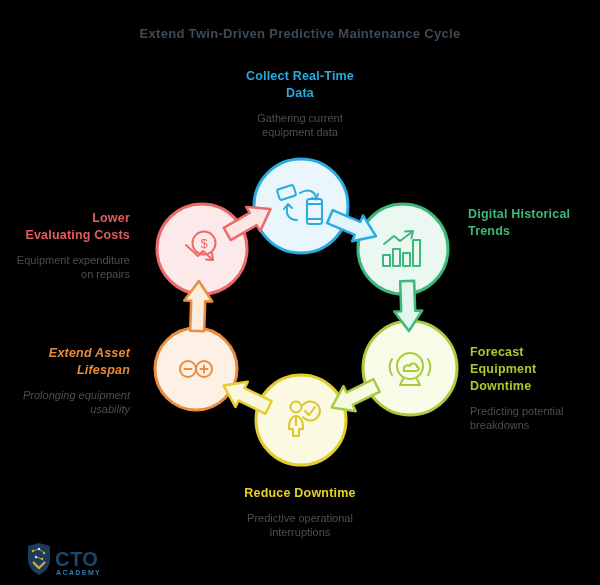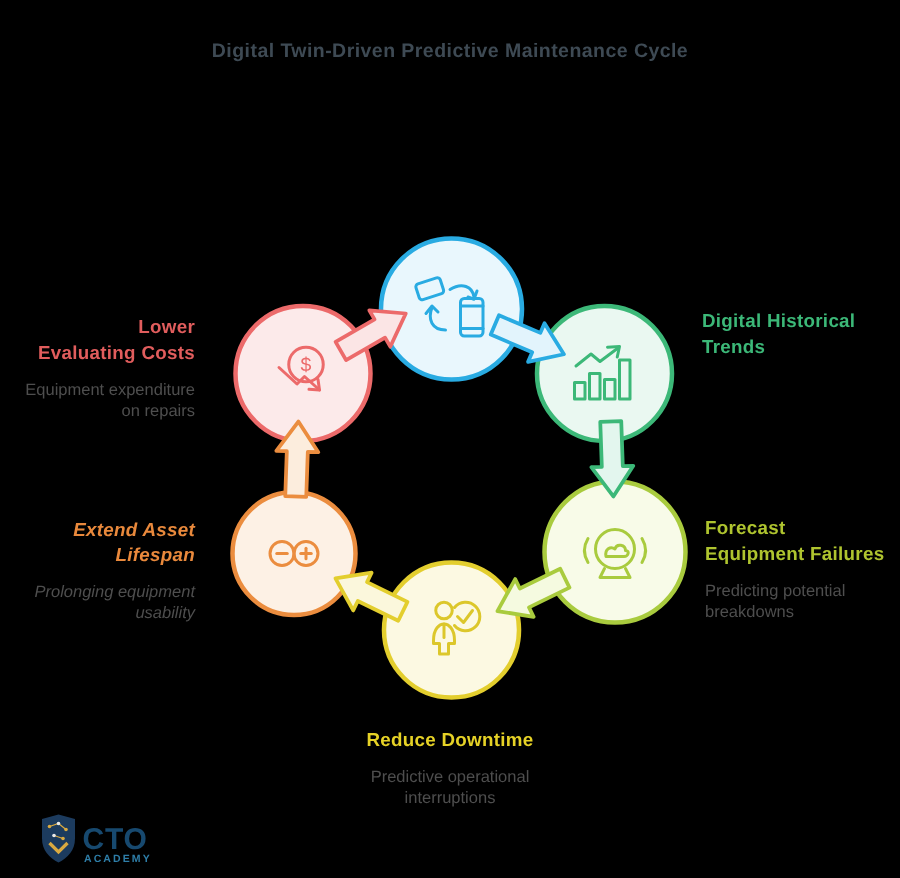--- a/index.html
+++ b/index.html
@@ -23,21 +23,21 @@
   .lbl-forecast{left:470px;top:344px;width:125px;}
   .lbl-reduce{left:220px;top:485px;width:160px;}
   .lbl-extend{left:5px;top:345px;width:125px;font-style:italic;}
   .lbl-lower{left:5px;top:210px;width:125px;}
 </style>
 </head>
 <body>
 
 <div id="app">
 
-  <div class="title">Digital Twin-Driven Predictive Maintenance Cycle</div>
+  <div class="title">Extend Twin-Driven Predictive Maintenance Cycle</div>
 
   <svg width="600" height="585" viewBox="0 0 600 585">
     <defs>
       <polygon id="barrow" points="-24,-7 6,-7 6,-14 26,0 6,14 6,7 -24,7"></polygon>
     </defs>
 
     <circle cx="301" cy="206" r="47" fill="#E9F7FD" stroke="#29ABE2" stroke-width="3"></circle>
     <circle cx="403" cy="249" r="45" fill="#EAF8F1" stroke="#3CB878" stroke-width="3"></circle>
     <circle cx="410" cy="368" r="47" fill="#F8FBE8" stroke="#A9CB3E" stroke-width="3"></circle>
     <circle cx="301" cy="420" r="45" fill="#FCF9E2" stroke="#E3CE2E" stroke-width="3"></circle>
@@ -111,29 +111,35 @@
         <circle cx="16" cy="10" r="1.2" fill="#D9A940"></circle>
         <circle cx="8" cy="14" r="1.2" fill="#E8E8E8"></circle>
         <circle cx="14" cy="16" r="1.2" fill="#D9A940"></circle>
         <path d="M 5,19 L 11,25 L 17,19" stroke="#D9A940" stroke-width="2.2" fill="none"></path>
       </g>
       <text x="27" y="23" font-size="20" font-weight="bold" letter-spacing="0.5" font-family="Liberation Sans, sans-serif" fill="#17496F">CTO</text>
       <text x="28" y="31.5" font-size="7" letter-spacing="1.4" font-weight="bold" font-family="Liberation Sans, sans-serif" fill="#2E7EA8">ACADEMY</text>
     </g>
   </svg>
 
+  <div class="label lbl-collect t-center">
+    <div class="heading c-blue">Collect Real-Time
+Data</div>
+    <div class="desc">Gathering current
+equipment data</div>
+  </div>
 
   <div class="label lbl-analyse t-left">
     <div class="heading c-green">Digital Historical
 Trends</div>
   </div>
 
   <div class="label lbl-forecast t-left">
     <div class="heading c-lime">Forecast
-Equipment Failures</div>
+Equipment Downtime</div>
     <div class="desc">Predicting potential
 breakdowns</div>
   </div>
 
   <div class="label lbl-reduce t-center">
     <div class="heading c-yellow">Reduce Downtime</div>
     <div class="desc">Predictive operational
 interruptions</div>
   </div>
 

